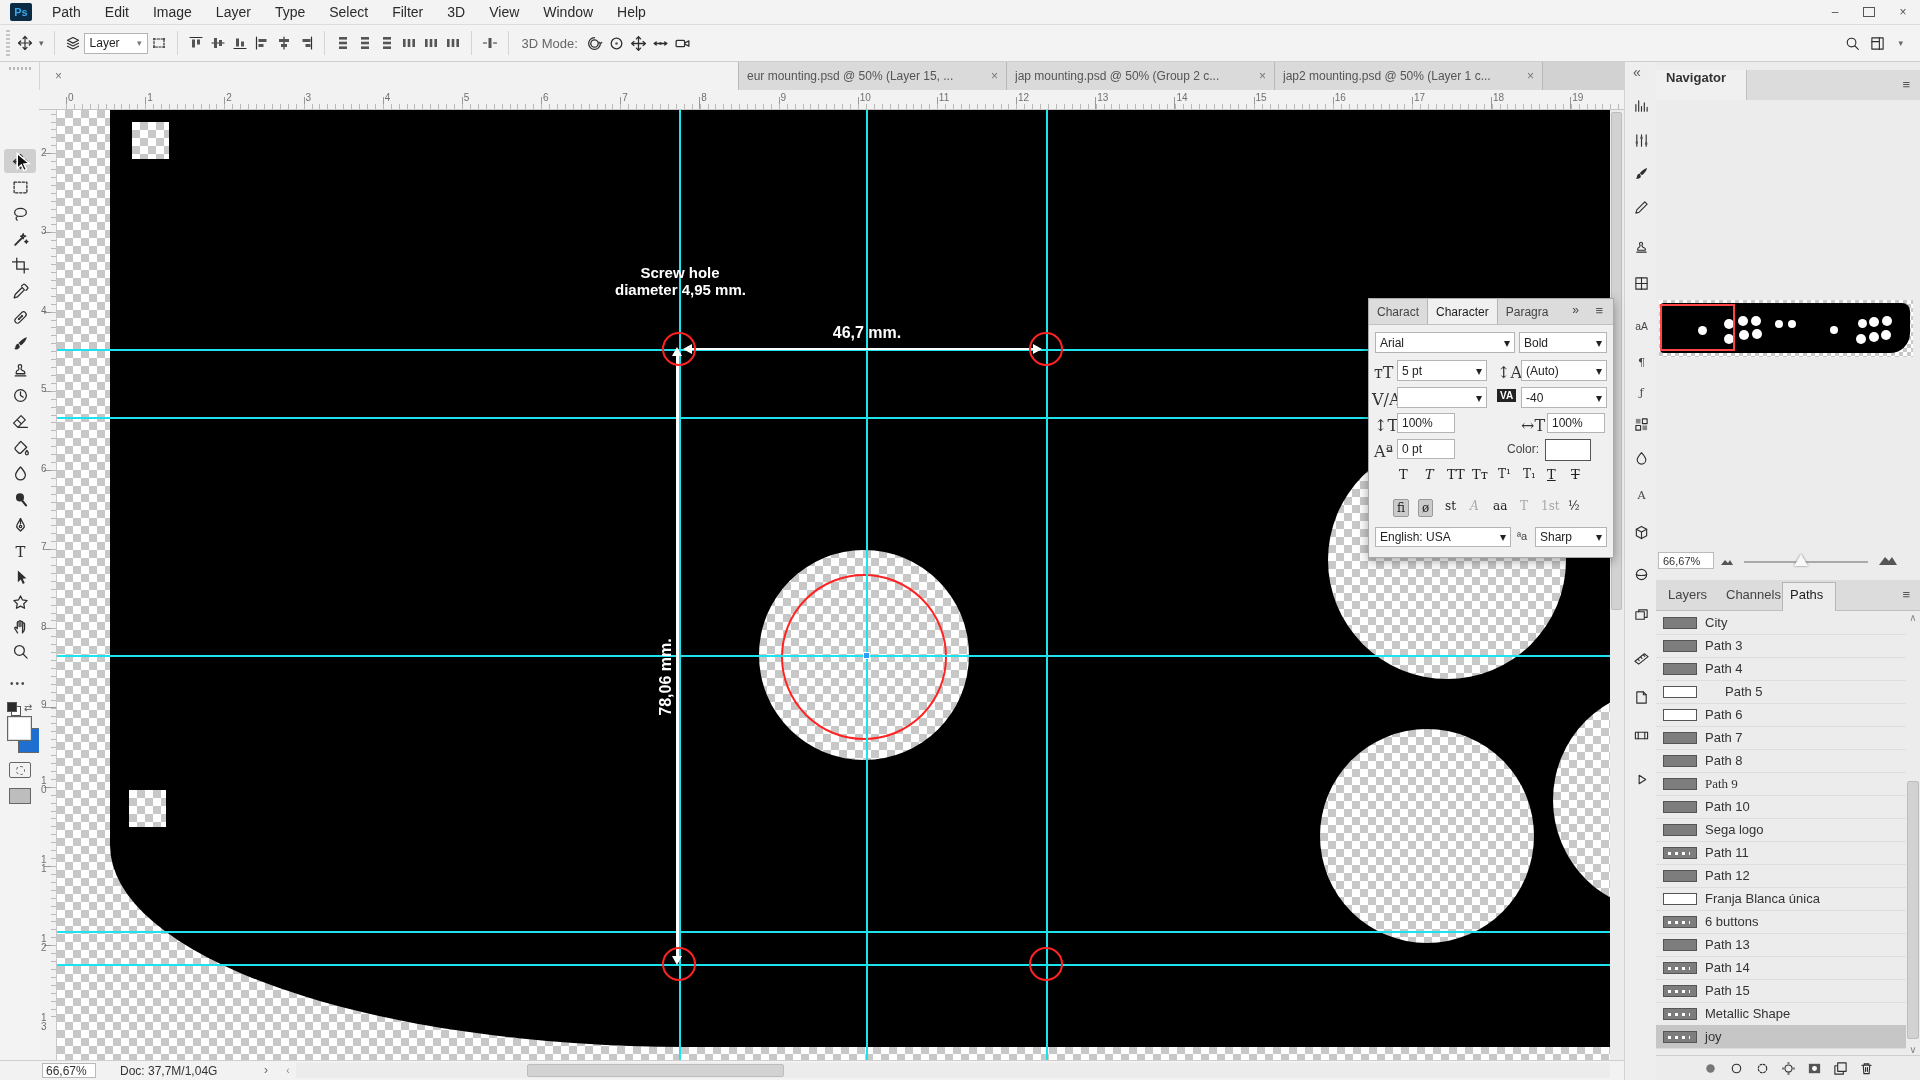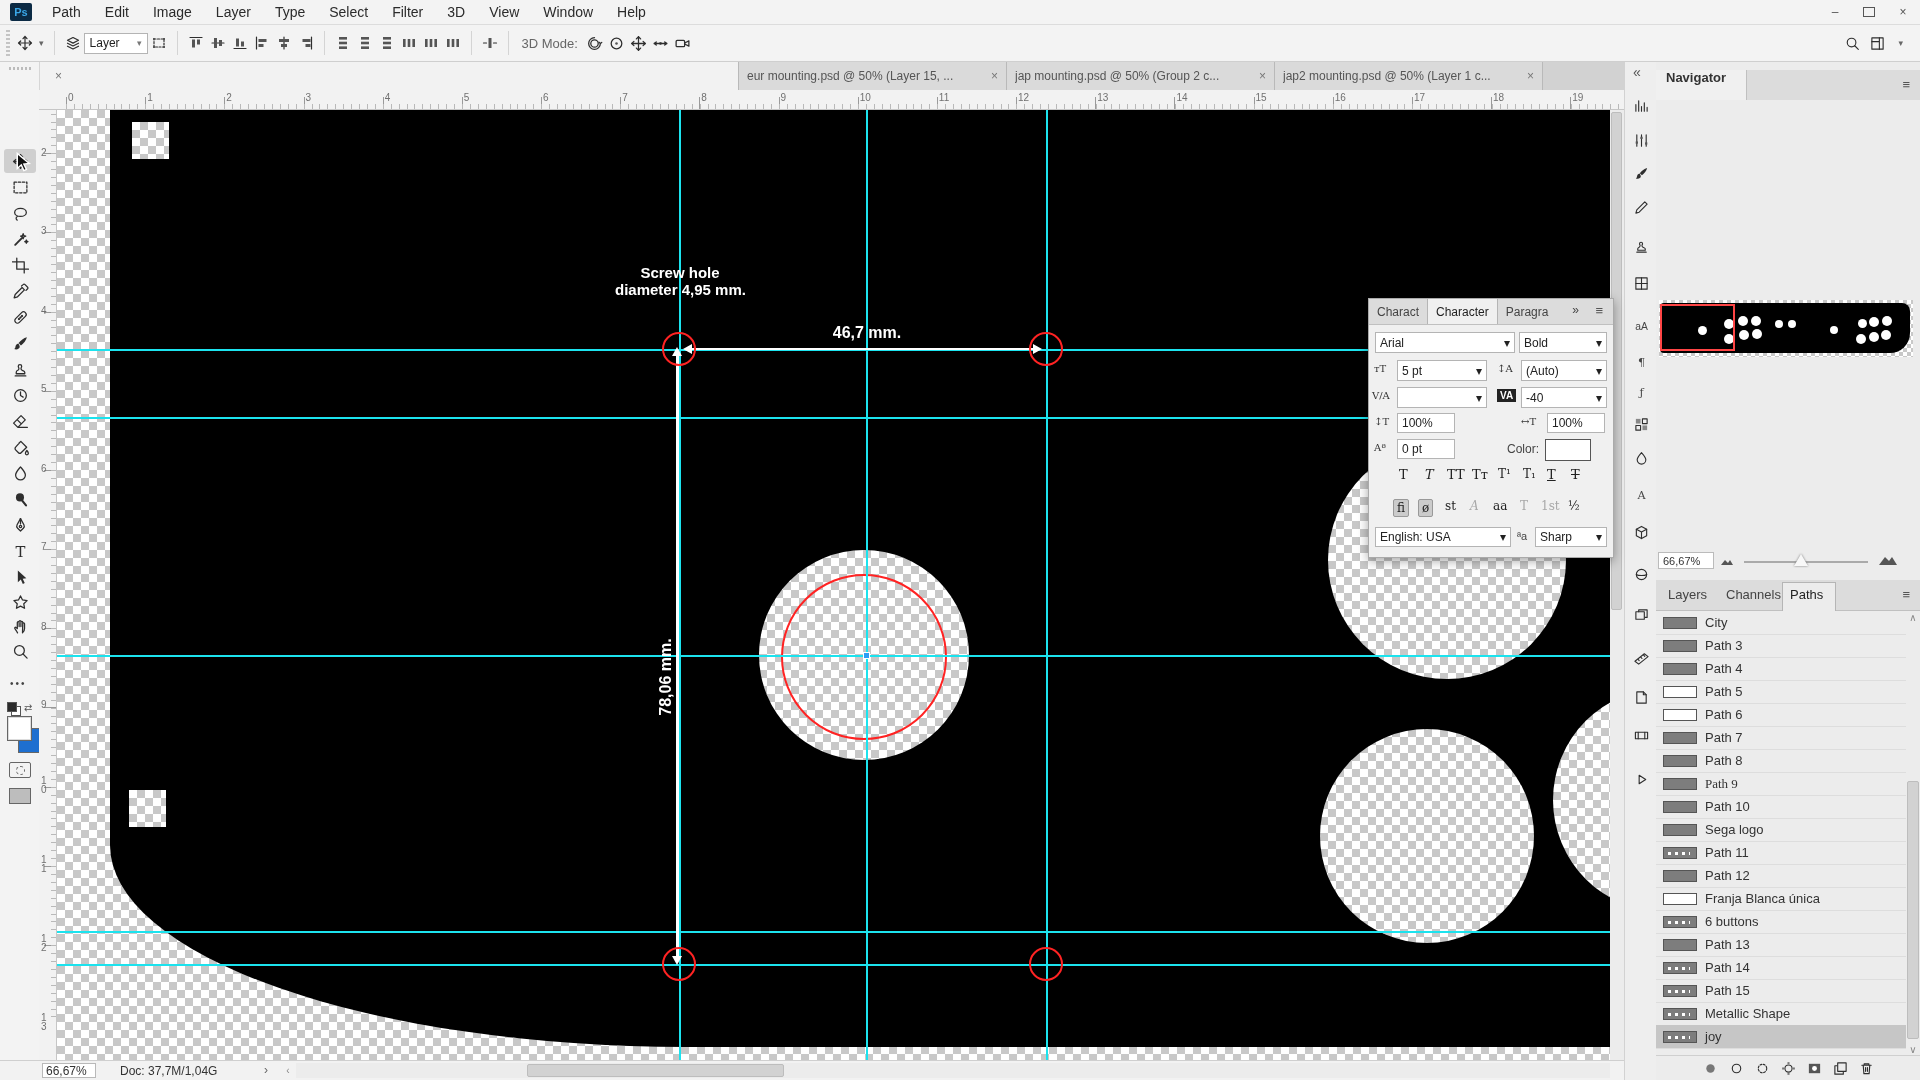--- a/index.html
+++ b/index.html
@@ -52,21 +52,21 @@
   .guide-v{width:2px;top:0;height:950px}
   .guide-h{height:2px;left:0;width:1567px}
   .marker{width:34px;height:34px;border-radius:50%;border:2px solid #ff2323;box-sizing:border-box}
   .wlabel{color:#fff;font-weight:bold;font-size:16px;white-space:nowrap}
   .arrowhead{width:0;height:0;position:absolute}
   
   #char-panel{left:1368px;top:298px;width:244px;height:258px;background:#f0f0f0;border:1px solid #aaa;box-shadow:0 3px 10px rgba(0,0,0,.35);z-index:30}
   .cp-tabs{position:absolute;left:0;top:0;width:100%;height:25px;background:#dcdcdc;border-bottom:1px solid #c0c0c0;display:flex;align-items:stretch;overflow:hidden}
   .cp-tab{font-size:12px;color:#444;display:flex;align-items:center;padding:0 8px;white-space:nowrap}
   .cp-tab.active{background:#f0f0f0;border-left:1px solid #b5b5b5;border-right:1px solid #b5b5b5;color:#222}
-  .cp-ic{position:absolute;font-size:10px;color:#333;font-family:"DejaVu Serif",serif}
+  .cp-ic{position:absolute;font-size:16px;color:#333;font-family:"DejaVu Serif",serif}
   .cp-input{position:absolute;background:#fff;border:1px solid #b4b4b4;font-size:12px;color:#222;padding:0 4px;display:flex;align-items:center;box-sizing:border-box}
   .stbtn{position:absolute;font-family:"DejaVu Serif",serif;font-size:13px;color:#222;top:168px}
   .otbtn{position:absolute;font-family:"DejaVu Serif",serif;font-size:12px;color:#222;top:200px}
   .dim{color:#a8a8a8 !important}
   .pressed{background:#cbcbcb;border:1px solid #999;border-radius:2px;padding:1px 3px}
   
   #dock-strip{left:1624px;top:62px;width:32px;height:1018px;background:#eeeeee;border-left:1px solid #d2d2d2;border-right:1px solid #d2d2d2}
   .dock-ic{left:6px;width:20px;height:20px;display:flex;align-items:center;justify-content:center;color:#444;font-size:13px}
   #panels{left:1656px;top:62px;width:264px;height:1018px;background:#ececec}
   .pheader{position:absolute;left:0;width:264px;height:30px;background:#dcdcdc;border-bottom:1px solid #c0c0c0}
@@ -786,21 +786,21 @@
         <span class="pname">City</span>
       </div>
       <div class="path-row" style="top: 23px;">
         <span class="pthumb solid"></span>
         <span class="pname">Path 3</span>
       </div>
       <div class="path-row" style="top: 46px;">
         <span class="pthumb solid"></span>
         <span class="pname">Path 4</span>
       </div>
-      <div class="path-row" style="top: 69px;">
+      <div class="path-row" style="top: 69px; gap: 20px;">
         <span class="pthumb outline"></span>
         <span class="pname">Path 5</span>
       </div>
       <div class="path-row" style="top: 92px; text-align: center;">
         <span class="pthumb outline"></span>
         <span class="pname">Path 6</span>
       </div>
       <div class="path-row" style="top: 115px;">
         <span class="pthumb solid"></span>
         <span class="pname">Path 7</span>

